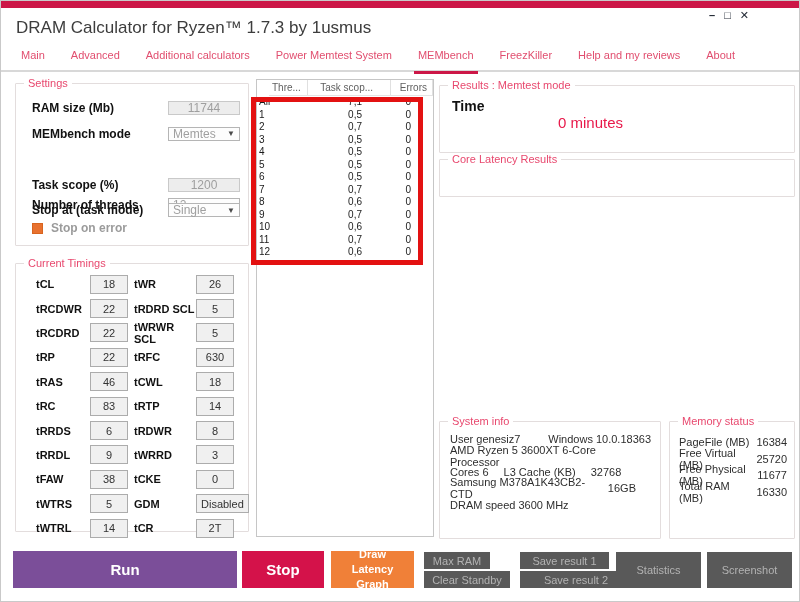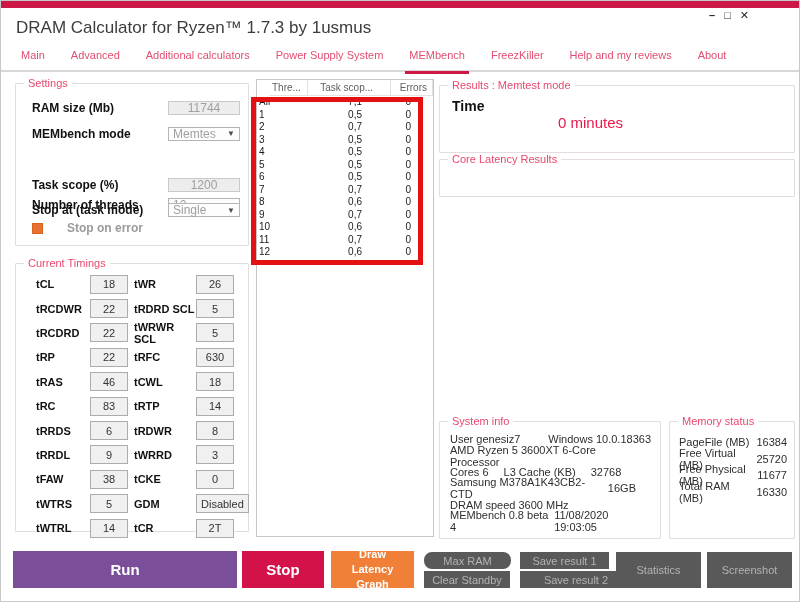--- a/index.html
+++ b/index.html
@@ -22,21 +22,21 @@
   .group > .gtitle { position:absolute; top:-7px; left:8px; background:#fff; padding:0 4px; font-size:11px; color:#e8486e; }
 
   
   #settings { left:14px; top:82px; width:234px; height:163px; }
   .srow { position:absolute; left:16px; right:8px; height:24px; display:flex; align-items:center; justify-content:space-between; }
   .slabel { font-size:12px; font-weight:bold; color:#111; }
   .ctrl { width:72px; height:14px; font-size:12px; display:flex; align-items:center; justify-content:center; color:#9f9f9f; }
   .ctrl.input { background:#ededed; border:1px solid #c9c9c9; }
   .ctrl.select { background:#fdfdfd; border:1px solid #b5b5b5; justify-content:space-between; padding:0 4px; }
   .ctrl.select .arrow { font-size:8px; color:#4a4a4a; }
-  .chkrow { position:absolute; left:16px; bottom:10px; display:flex; align-items:center; gap:24px; }
+  .chkrow { position:absolute; left:16px; bottom:10px; display:flex; align-items:center; gap:8px; }
   .chkbox { width:11px; height:11px; background:#e8712f; border:1px solid #d8641f; }
   .chklabel { font-size:12px; font-weight:bold; color:#9b9b9b; }
 
   
   #timings { left:14px; top:262px; width:234px; height:269px; }
   .tgrid { position:absolute; left:20px; top:8px; display:grid; grid-template-columns:54px 44px 62px 46px; grid-auto-rows:24.4px; align-items:center; }
   .tlabel { font-size:11px; font-weight:bold; color:#111; }
   .tval { justify-self:start; min-width:38px; height:19px; padding:0 4px; background:#f0f0f0; border:1px solid #acacac; font-size:11px; color:#333; display:flex; align-items:center; justify-content:center; }
 
   
@@ -69,21 +69,21 @@
   #memstat { left:668px; top:420px; width:126px; height:118px; }
   .msl { position:absolute; left:9px; right:7px; top:12px; font-size:11px; color:#2e2e2e; }
   .msline { display:flex; justify-content:space-between; height:16.5px; align-items:center; }
 
   
   .btn { position:absolute; display:flex; align-items:center; justify-content:center; text-align:center; color:#fff; cursor:default; }
   #btn-run { left:12px; top:550px; width:224px; height:37px; background:#7b4e99; font-size:15px; font-weight:bold; }
   #btn-stop { left:241px; top:550px; width:82px; height:37px; background:#d4124a; font-size:15px; font-weight:bold; }
   #btn-draw { left:330px; top:550px; width:83px; height:37px; background:#f08038; font-size:11px; font-weight:bold; line-height:1.35; padding:0 6px; }
   .gbtn { background:#595959; color:#b3b3b3; font-size:11px; }
-  #btn-maxram { left:423px; top:551px; width:87px; height:17px;border-radius:8px; }
+  #btn-maxram { left:423px; top:551px; width:66px; height:17px; }
   #btn-clearstandby { left:423px; top:570px; width:86px; height:17px; }
   #btn-save1 { left:519px; top:551px; width:89px; height:17px; }
   #btn-save2 { left:519px; top:570px; width:112px; height:17px; }
   #btn-stats { left:615px; top:551px; width:85px; height:36px; }
   #btn-shot { left:706px; top:551px; width:85px; height:36px; }
 </style>
 </head>
 <body>
 
 <div id="win">
@@ -94,21 +94,21 @@
     <span>□</span>
     <span>✕</span>
   </div>
 
   <div class="apptitle">DRAM Calculator for Ryzen™ 1.7.3 by 1usmus</div>
 
   <div class="tabbar">
       <span class="tab">Main</span>
       <span class="tab">Advanced</span>
       <span class="tab">Additional calculators</span>
-      <span class="tab">Power Supply System</span>
+      <span class="tab">Power Memtest System</span>
       <span class="tab active">MEMbench</span>
       <span class="tab">FreezKiller</span>
       <span class="tab">Help and my reviews</span>
       <span class="tab">About</span>
     </div>
   <div class="tabline"></div>
 
   <div class="group" id="settings">
     <span class="gtitle">Settings</span>
     <div id="settings-fields">
@@ -303,24 +303,20 @@
           <span>L3 Cache (KB)</span>
           <span>32768</span>
         </div>
         <div class="siline">
           <span>Samsung M378A1K43CB2-CTD</span>
           <span>16GB</span>
         </div>
         <div class="siline">
           <span>DRAM speed 3600 MHz</span>
         </div>
-        <div class="siline spread">
-          <span>MEMbench 0.8 beta 4</span>
-          <span>11/08/2020 19:03:05</span>
-        </div>
       </div>
   </div>
 
   <div class="group" id="memstat">
     <span class="gtitle">Memory status</span>
     <div class="msl">
         <div class="msline">
           <span>PageFile (MB)</span>
           <span>16384</span>
         </div>

